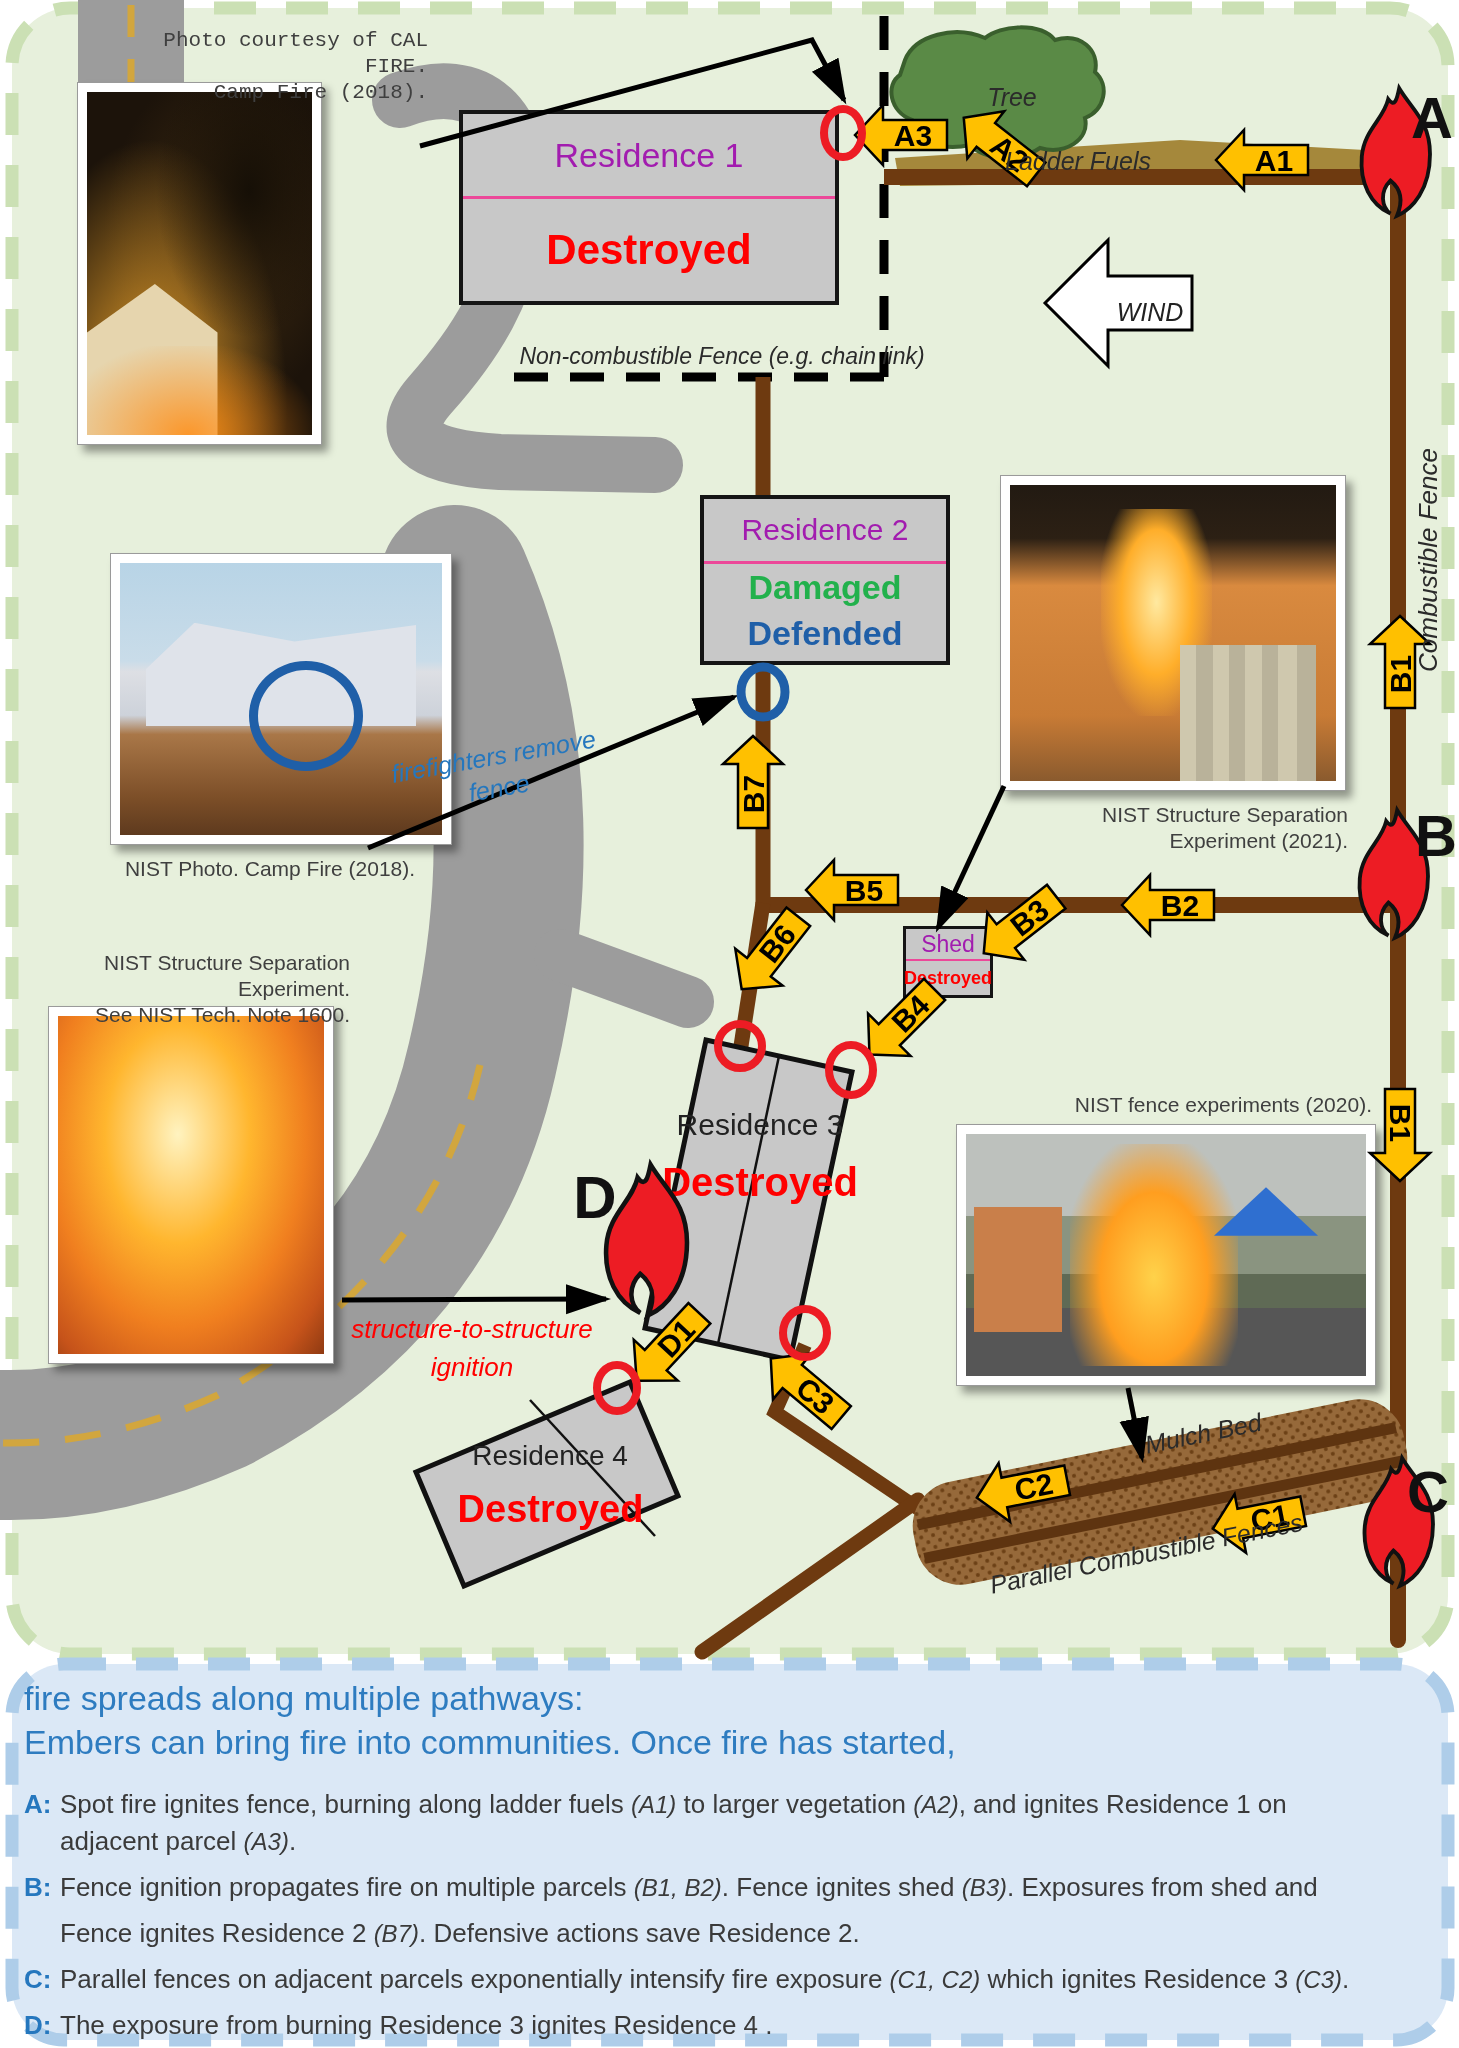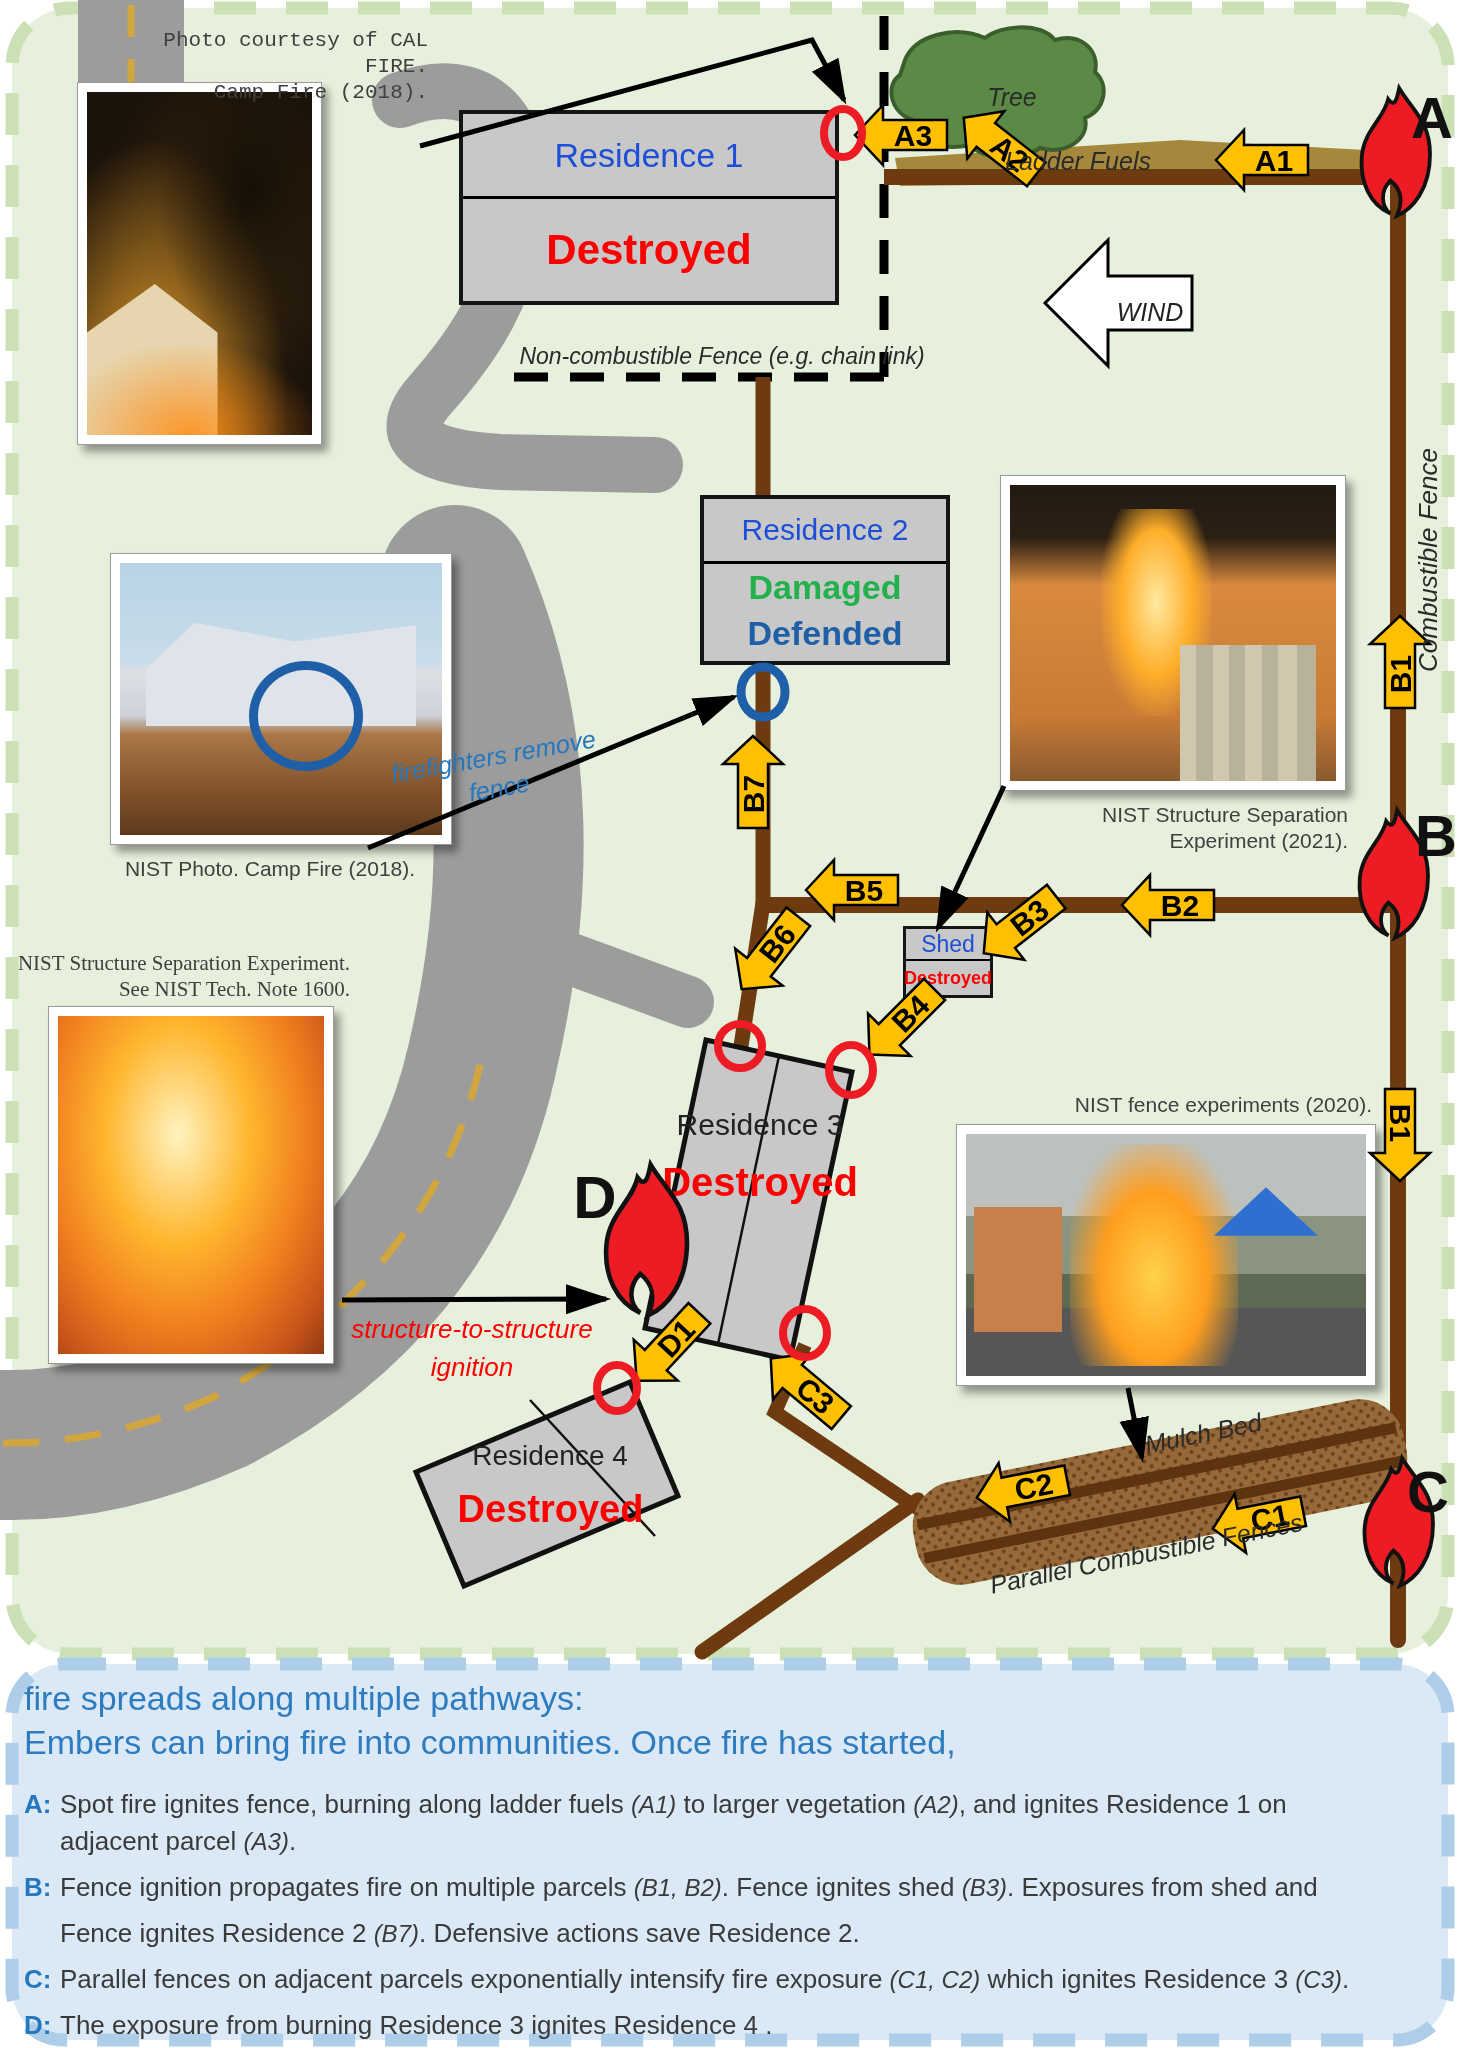--- a/index.html
+++ b/index.html
@@ -9,21 +9,21 @@
   #base{z-index:1;} #over{z-index:5;pointer-events:none;}
   .abs{position:absolute;}
   
   .photo{position:absolute;z-index:2;background:#fff;border:1px solid #9a9a9a;
          box-shadow:6px 7px 8px rgba(0,0,0,.38);padding:9px;}
   .photo .ph{position:relative;width:100%;height:100%;overflow:hidden;}
   
   .resbox{position:absolute;z-index:2;background:#c8c8c8;border:4px solid #151515;
           display:flex;flex-direction:column;text-align:center;}
   .resbox .rtitle{display:flex;align-items:center;justify-content:center;
-          border-bottom:3px solid #000000;color:#1d4ed8;}
+          border-bottom:3px solid #ec4899;color:#a21caf;}
   .resbox .rstatus{display:flex;align-items:center;justify-content:center;font-weight:bold;}
   .red{color:#ff0000;} .grn{color:#22b14c;} .blu{color:#1f5fa8;}
   .caption{position:absolute;z-index:4;color:#3f3f3f;font-size:21px;line-height:26px;}
   
   #legend{position:absolute;z-index:3;left:24px;top:1676px;width:1410px;}
   #legend .hline{color:#2e7cc0;font-size:34px;line-height:44px;}
   #legend-items{margin-top:22px;}
   .lg-item{display:flex;margin-bottom:9px;font-size:26px;line-height:37px;color:#3a3a3a;}
   .lg-label{flex:none;width:36px;font-weight:bold;color:#2577be;}
   .lg-text i{font-style:italic;font-size:24px;text-align:center;}
@@ -143,21 +143,21 @@
     <div class="abs" style="right:12%;top:22%;width:26%;height:20%;background:#2f6fd0;
          clip-path:polygon(0 100%,50% 0,100% 100%);"></div>
   </div>
 </div>
 
 <div class="caption" style="left:150px;top:28px;width:278px;text-align:right;font-family:Liberation Mono, monospace;">
   <div>Photo courtesy of CAL FIRE.</div>
   <div>Camp Fire (2018).</div>
 </div>
 <div class="caption" style="left:95px;top:856px;width:350px;text-align:center;">NIST Photo. Camp Fire (2018).</div>
-<div class="caption" style="left:8px;top:950px;width:342px;text-align:right;font-family:Liberation Serif, serif;">
+<div class="caption" style="left:8px;top:950px;width:342px;text-align:right;">
   <div>NIST Structure Separation Experiment.</div>
   <div>See NIST Tech. Note 1600.</div>
 </div>
 <div class="caption" style="left:1080px;top:802px;width:268px;text-align:right;">
   <div>NIST Structure Separation</div>
   <div>Experiment (2021).</div>
 </div>
 <div class="caption" style="left:1000px;top:1092px;width:372px;text-align:right;">NIST fence experiments (2020).</div>
 
 <div class="resbox" style="left:459px;top:110px;width:372px;height:187px;">

